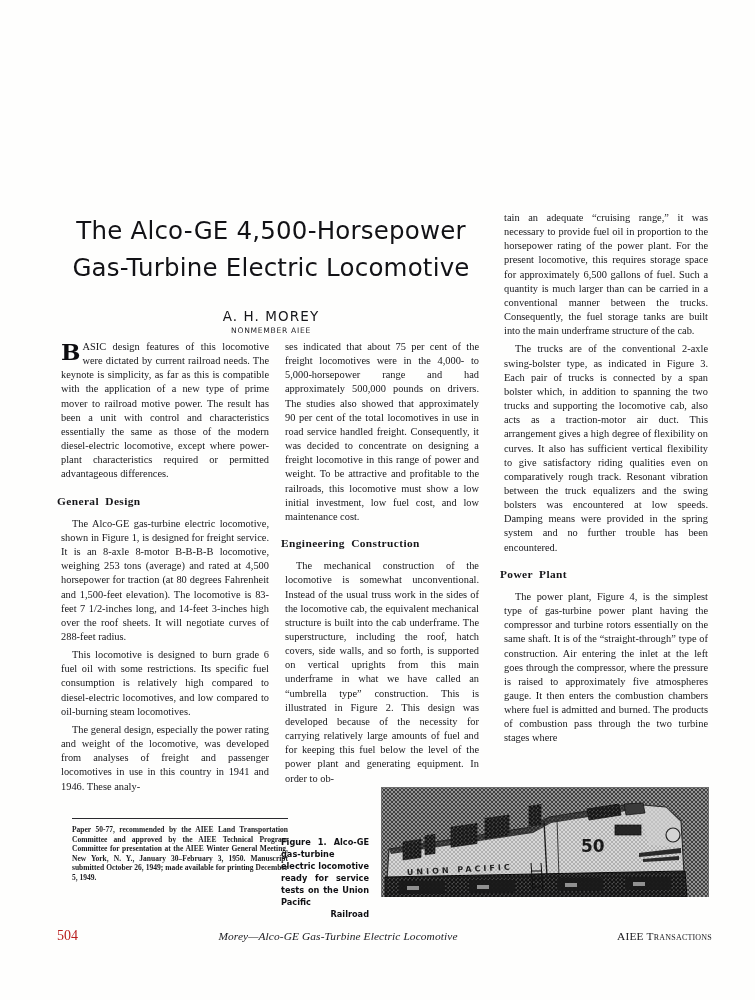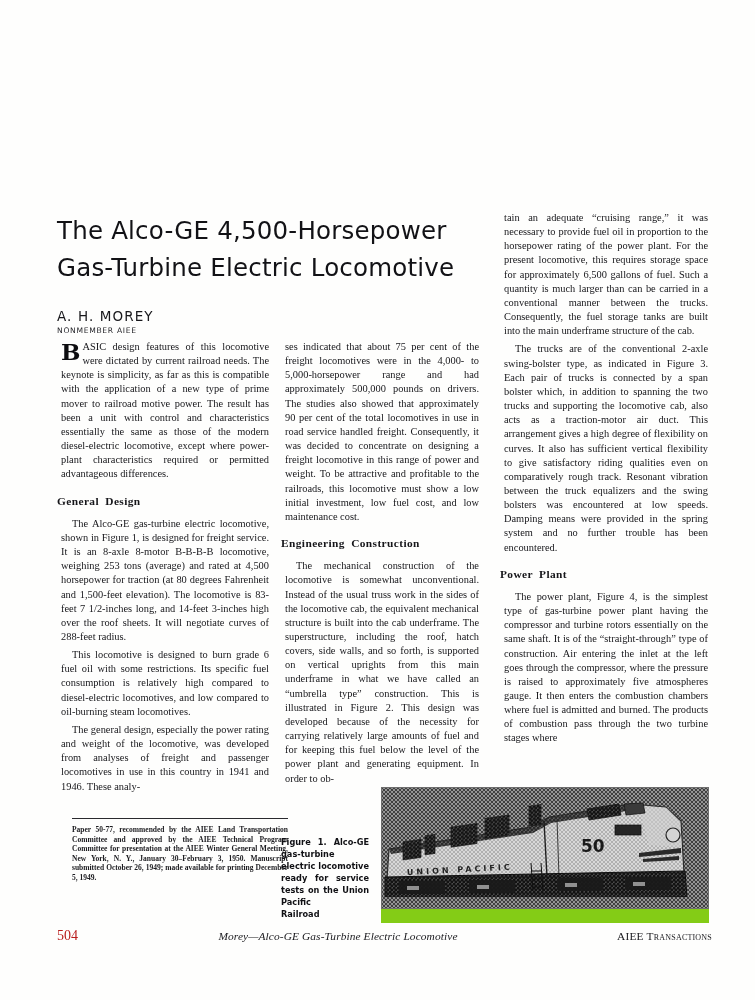--- a/index.html
+++ b/index.html
@@ -21,21 +21,21 @@
     inset: 0;
     background: #fefefd;
   }
 
   
   .title-block {
     position: absolute;
     left: 57px;
     top: 212px;
     width: 428px;
-    text-align: left;
+    text-align: center;
   }
   .title-line {
     font-family: "DejaVu Sans", sans-serif;
     font-weight: 400;
     font-size: 24.5px;
     letter-spacing: 0.2px;
     line-height: 1.52;
     color: #121216;
   }
   .byline {
@@ -126,30 +126,30 @@
     left: 281px;
     top: 836px;
     width: 88px;
     font-family: "DejaVu Sans", sans-serif;
     font-weight: bold;
     font-size: 8.2px;
     line-height: 12px;
     text-align: justify;
     color: #101014;
   }
-  .figure-caption .last { text-align: left; }
+  .figure-caption .last { text-align: right; }
 
   .photo {
     position: absolute;
     left: 381px;
     top: 787px;
     width: 328px;
-    height: 136px;
+    height: 110px;
     overflow: hidden;
-    background: #84cc16;
+    background: #f97316;
   }
   .photo svg { display: block; }
 
   
   .footer {
     position: absolute;
     left: 57px;
     top: 928px;
     width: 655px;
     display: flex;

